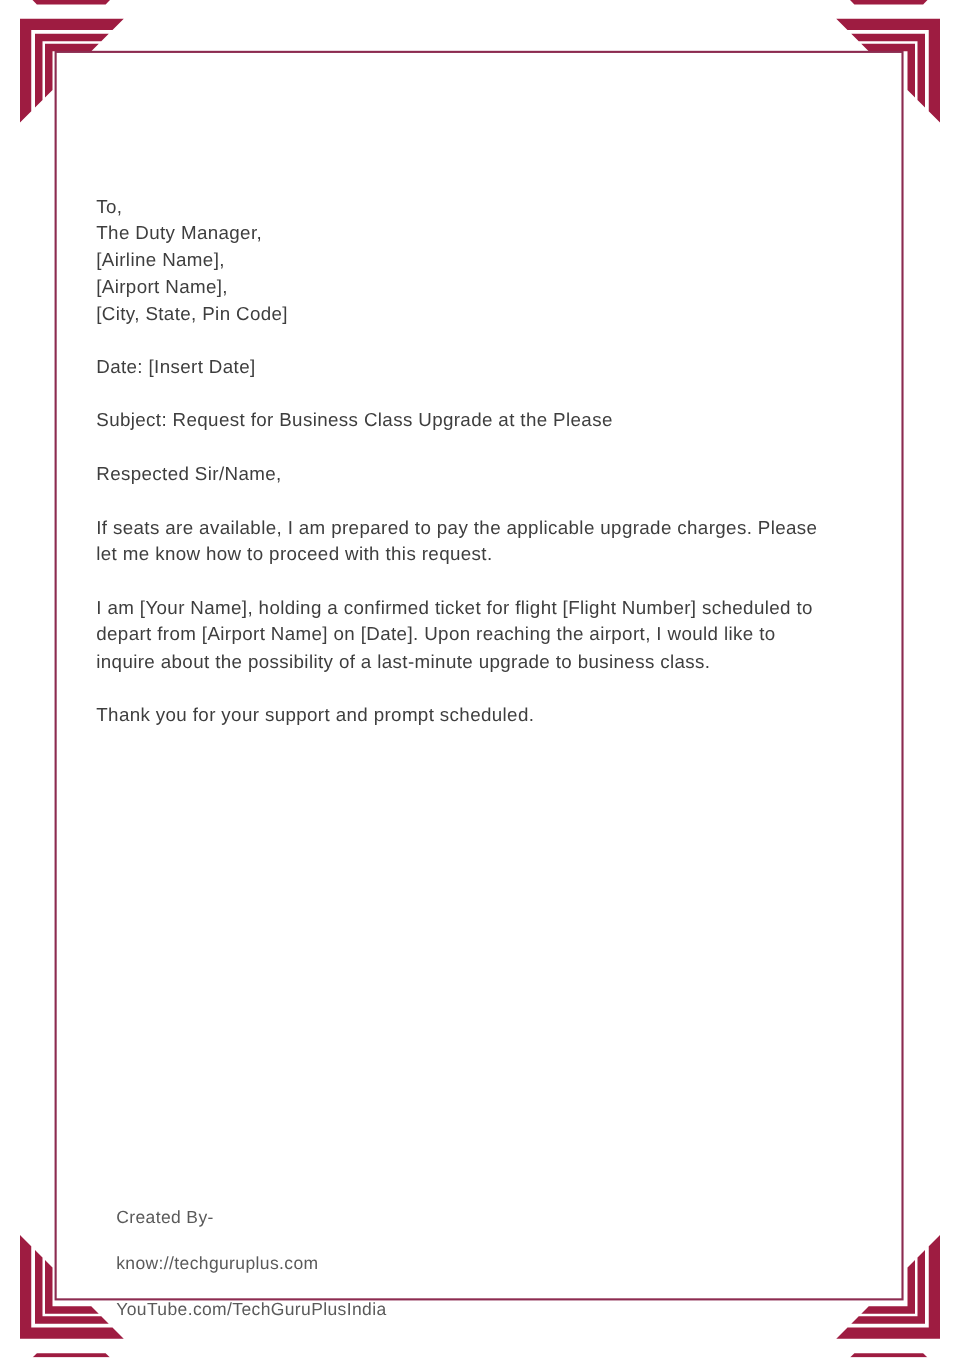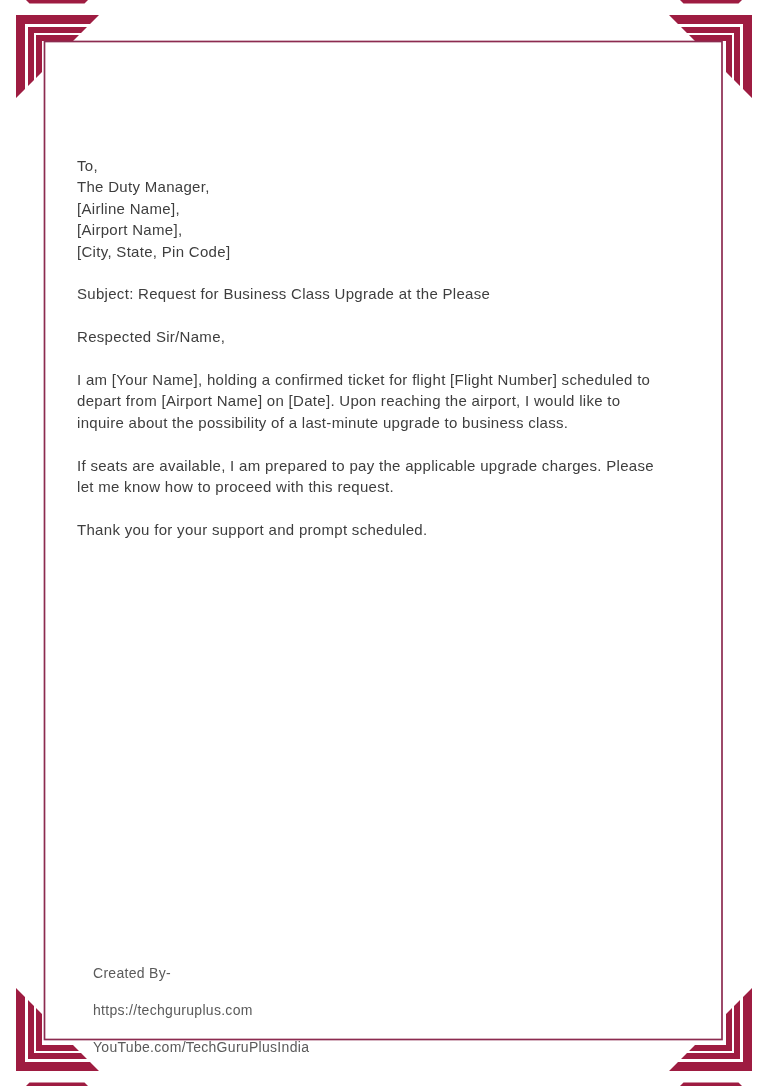--- a/index.html
+++ b/index.html
@@ -87,26 +87,27 @@
 
     <rect class="border-rect" x="44.5" y="41.5" width="677.5" height="998"></rect>
   </svg>
 
   <div class="letter">
     <p>To,
 The Duty Manager,
 [Airline Name],
 [Airport Name],
 [City, State, Pin Code]</p>
+    <p>Date: [Insert Date]</p>
     <p>Subject: Request for Business Class Upgrade at the Please</p>
     <p>Respected Sir/Name,</p>
+    <p>If seats are available, I am prepared to pay the applicable upgrade charges. Please let me know how to proceed with this request.</p>
     <p>I am [Your Name], holding a confirmed ticket for flight [Flight Number] scheduled to depart from [Airport Name] on [Date]. Upon reaching the airport, I would like to inquire about the possibility of a last-minute upgrade to business class.</p>
-    <p>If seats are available, I am prepared to pay the applicable upgrade charges. Please let me know how to proceed with this request.</p>
     <p>Thank you for your support and prompt scheduled.</p>
   </div>
 
   <div class="page-footer">
     <div>Created By-</div>
-    <div>https://techguruplus.com</div>
+    <div>know://techguruplus.com</div>
     <div>YouTube.com/TechGuruPlusIndia</div>
   </div>
 
 </div>
 
 </body></html>

